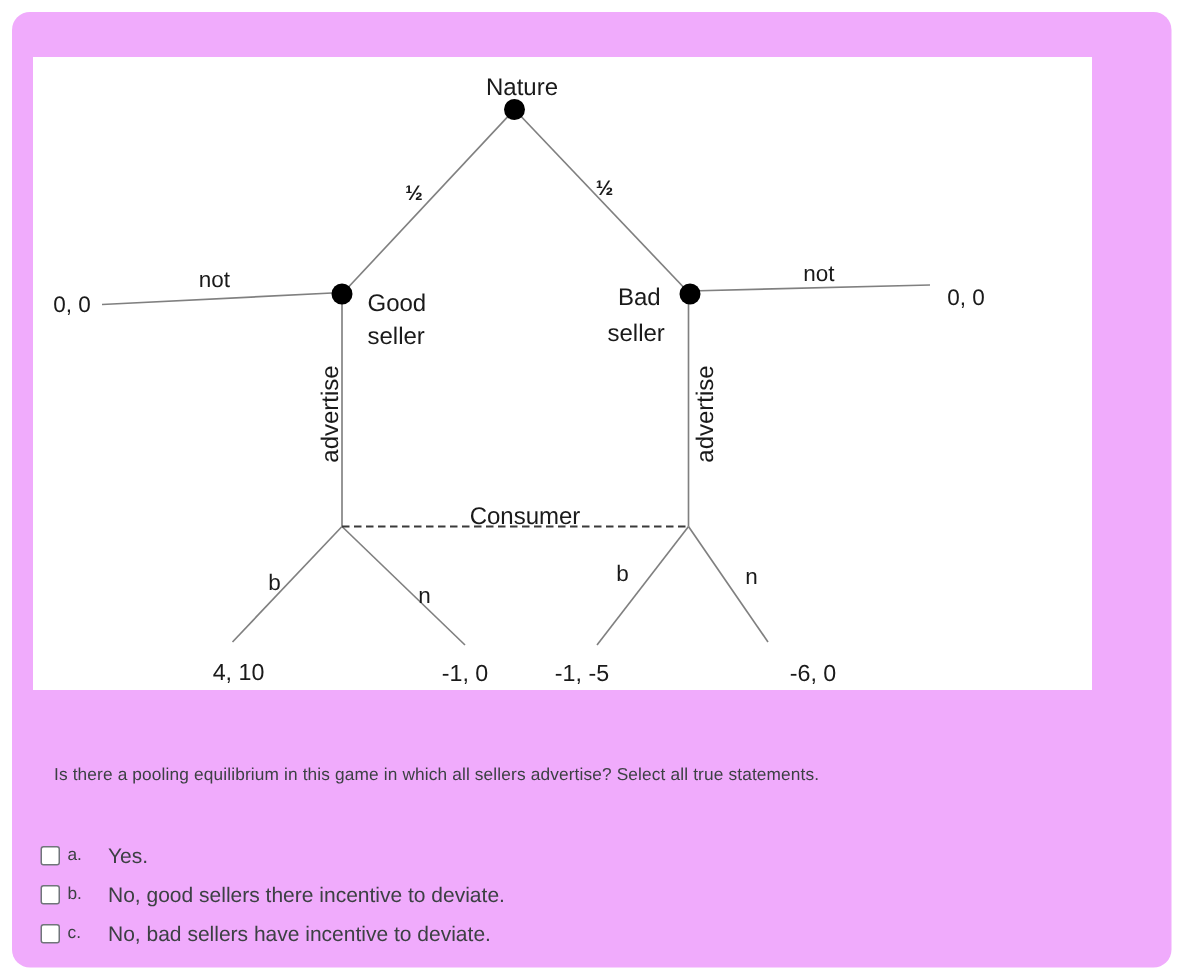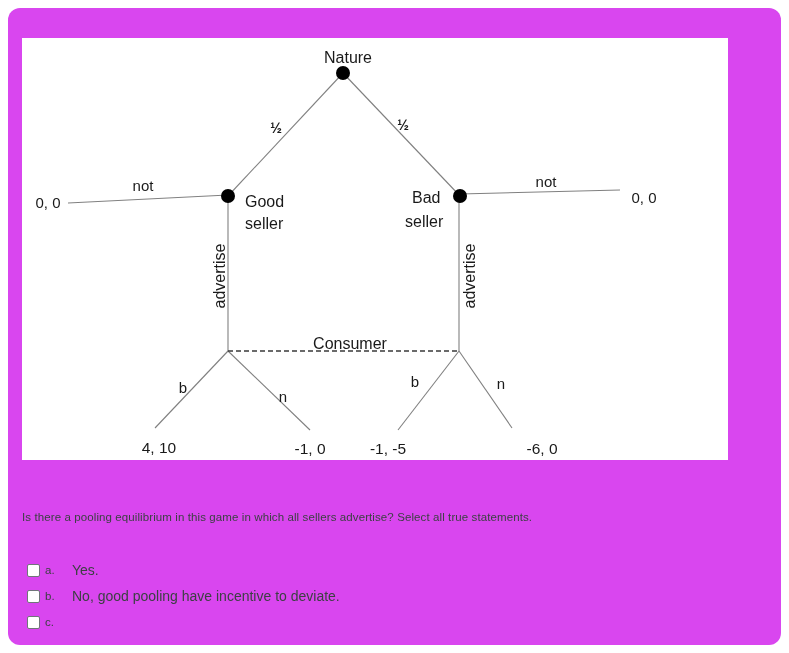--- a/index.html
+++ b/index.html
@@ -1,21 +1,21 @@
 <!DOCTYPE html>
 <html><head>
 <meta charset="utf-8">
 <style>
   html,body{margin:0;padding:0;background:#ffffff;}
   .stage{position:relative;width:789px;height:653px;background:#ffffff;overflow:hidden;
          font-family:"Liberation Sans", sans-serif;}
   .card{position:absolute;left:8px;top:8px;width:773px;height:637px;
-        background:#d946ef;border-radius:12px;}
+        background:#f0abfc;border-radius:12px;}
   .diagram-panel{position:absolute;left:14px;top:30px;width:706px;height:422px;background:#ffffff;}
-  .question-text{position:absolute;left:14px;top:503px;width:700px;
+  .question-text{position:absolute;left:28px;top:503px;width:700px;
                  font-size:11.5px;color:#3c4043;letter-spacing:.1px;}
   .options{position:absolute;left:19px;top:555px;}
   .opt-row{display:flex;align-items:center;height:14px;margin-bottom:12px;}
   .opt-checkbox{width:11px;height:11px;border:1.6px solid #70757a;border-radius:2px;
                 background:#ffffff;flex:0 0 auto;cursor:pointer;}
   .opt-letter{width:16px;margin-left:5px;font-size:11.5px;color:#3c4043;flex:0 0 auto;}
   .opt-label{font-size:14px;color:#3c4043;margin-left:11px;white-space:nowrap;}
   svg text{font-family:"Liberation Sans", sans-serif;fill:#1a1a1a;}
 </style>
 </head>
@@ -82,22 +82,23 @@
 
     <div class="options">
       <div class="opt-row">
         <div class="opt-checkbox"></div>
         <span class="opt-letter">a.</span>
         <span class="opt-label">Yes.</span>
       </div>
       <div class="opt-row">
         <div class="opt-checkbox"></div>
         <span class="opt-letter">b.</span>
-        <span class="opt-label">No, good pooling have incentive to deviate.</span>
+        <span class="opt-label">No, good sellers there incentive to deviate.</span>
       </div>
       <div class="opt-row">
         <div class="opt-checkbox"></div>
         <span class="opt-letter">c.</span>
+        <span class="opt-label">No, bad sellers have incentive to deviate.</span>
       </div>
     </div>
 
   </div>
 </div>
 
 </body></html>

